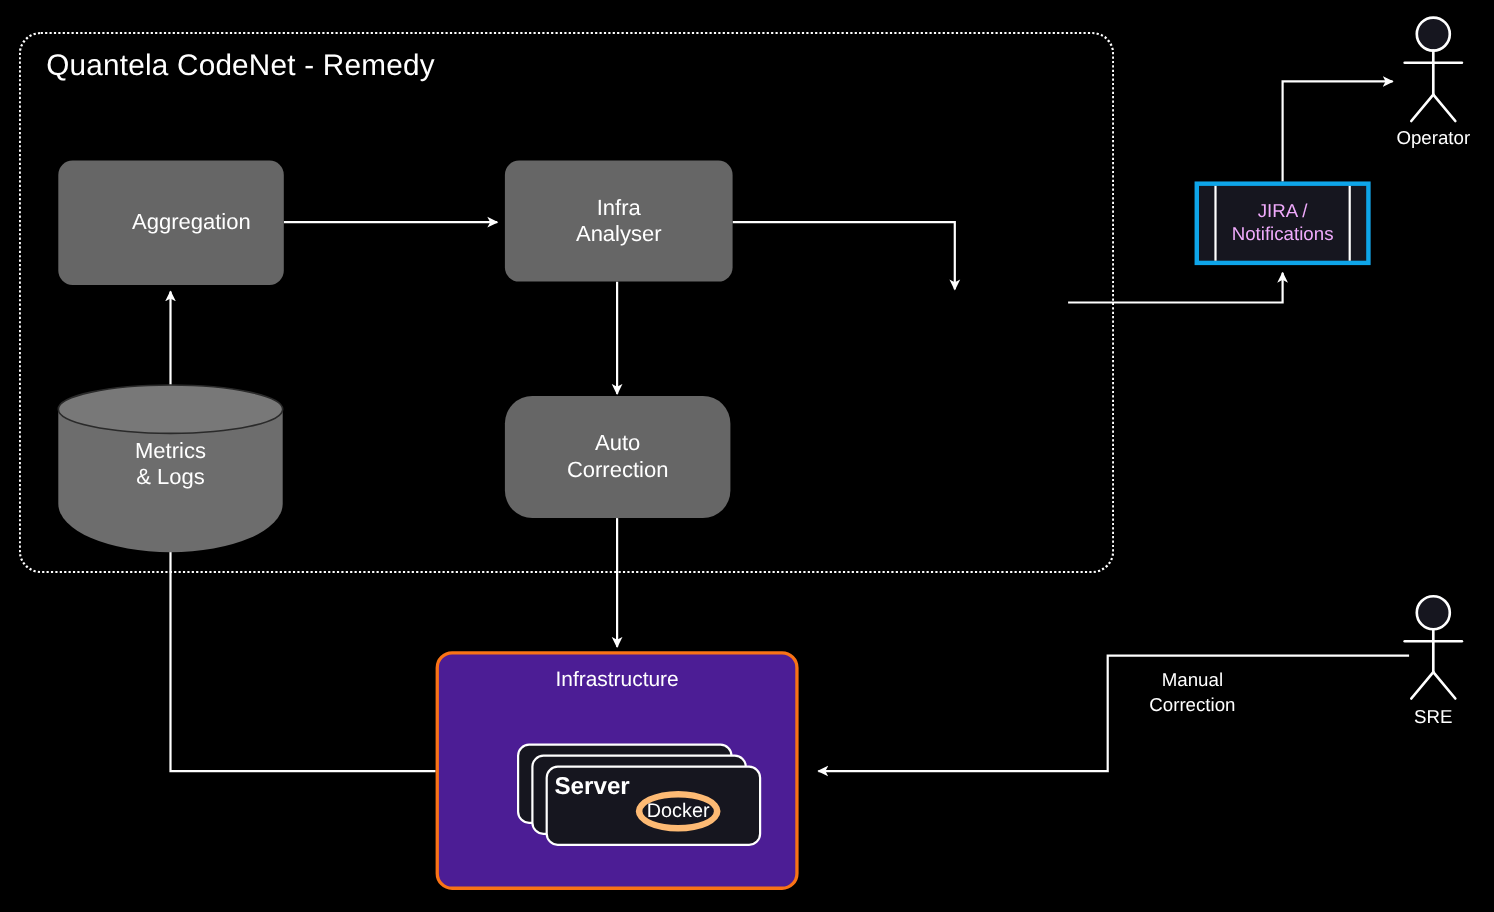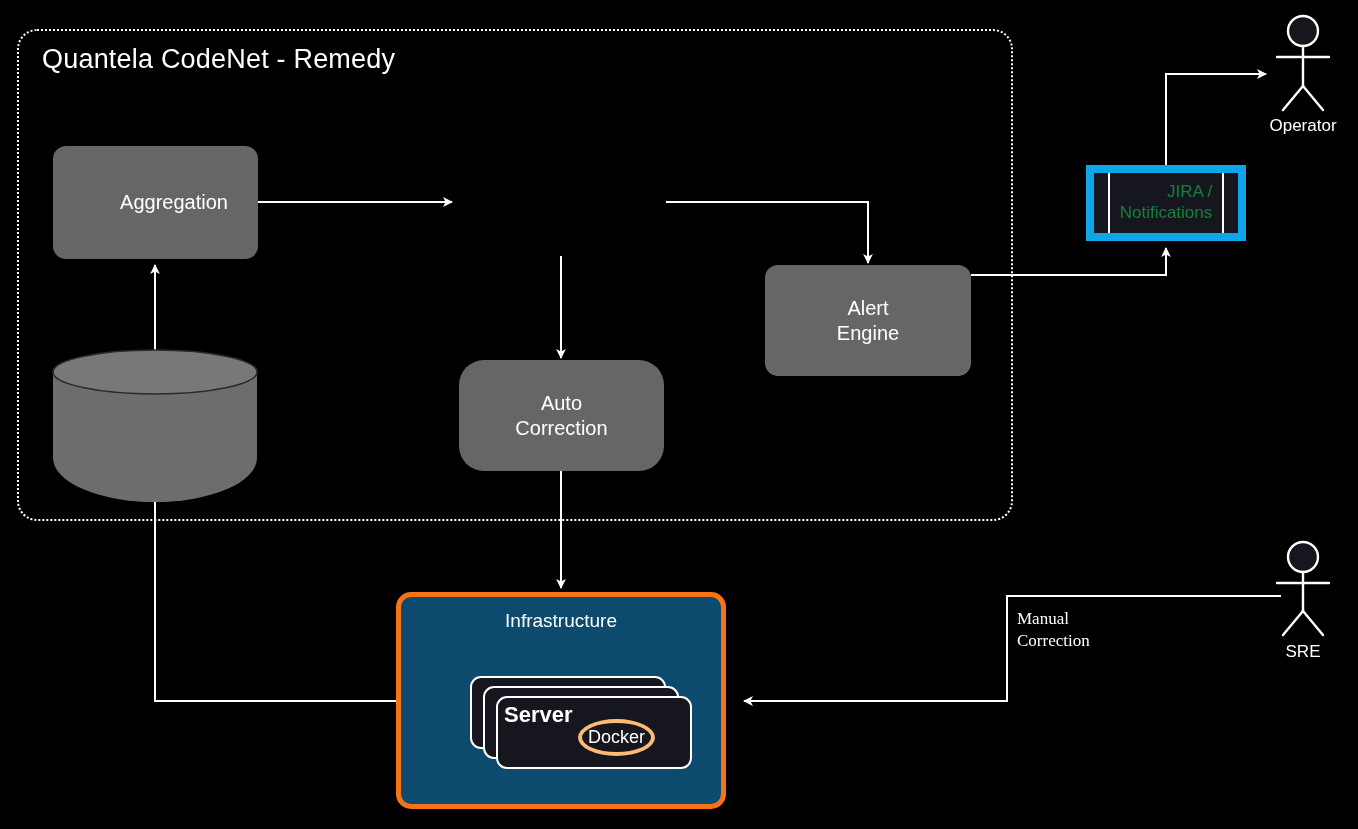--- a/index.html
+++ b/index.html
@@ -78,44 +78,43 @@
     color: #ffffff;
     font-size: 20px;
     line-height: 1.22;
     white-space: pre-line;
     padding-top: 14px;
     box-sizing: border-box;
   }
   
   .component {
     background: #16161f;
-    border: 8px solid #0ea5e9;
+    border: 4px solid #0ea5e9;
     font-size: 17px;
-    color: #15803d;
-    text-align: right;
+    color: #f0abfc;
   }
   .component .bar {
     position: absolute;
     top: 0;
     width: 2px;
     height: 100%;
     background: #ffffff;
   }
   
   .actor-label {
     position: absolute;
     text-align: center;
     color: #ffffff;
     font-size: 17px;
     width: 140px;
   }
   
   .infra {
-    background: #0c4a6e;
-    border: 5px solid #f97316;
+    background: #4c1d95;
+    border: 3px solid #f97316;
     border-radius: 15px;
   }
   .infra-title {
     position: absolute;
     top: 12px;
     left: 0;
     width: 100%;
     text-align: center;
     color: #ffffff;
     font-size: 19px;
@@ -129,37 +128,36 @@
   }
   .card-label {
     position: absolute;
     color: #ffffff;
     font-size: 22px;
     font-weight: bold;
   }
   .docker {
     position: absolute;
     background: #16161f;
-    border: 4px solid #fdba74;
+    border: 6px solid #fdba74;
     border-radius: 50%;
     display: flex;
     align-items: center;
     justify-content: center;
     color: #ffffff;
     font-size: 18px;
     box-sizing: border-box;
   }
   .edge-label {
     position: absolute;
     color: #ffffff;
     font-size: 17px;
-    text-align: left;
+    text-align: center;
     line-height: 1.3;
     white-space: pre-line;
-    font-family: Liberation Serif, serif;
   }
 </style>
 </head>
 <body>
 
 <div id="canvas">
 
   <div class="boundary"></div>
   <div class="boundary-title">Quantela CodeNet - Remedy</div>
 
@@ -223,31 +221,35 @@
                a44,36 0 0 1 -66,-22
                a36,32 0 0 1 -30,-36
                a34,30 0 0 1 10,-40 Z" fill="#1b1b26" stroke="none"></path>
     </g>
   </svg>
 
   <div class="node proc" style="left:53px; top:146px; width:205px; height:113px;padding-left:37px;">
     <span>Aggregation</span>
   </div>
 
-
-  <div class="node proc" style="left:765px; top:265px; width:206px; height:111px;">
-    <span>Alert
-Engine</span>
-  </div>
+  <div class="node proc" style="left:459px; top:146px; width:207px; height:110px;">
+    <span>Infra
+Analyser</span>
+  </div>
+
 
   <div class="node proc" style="left:459px; top:360px; width:205px; height:111px;border-radius:25px;">
     <span>Auto
 Correction</span>
   </div>
 
+  <div class="cyl-wrap" style="left:53px; top:350px; width:204px; height:130px;">
+    <div class="cyl-label">Metrics
+&amp; Logs</div>
+  </div>
 
   <div class="node component" style="left:1086px; top:165px; width:160px; height:76px;">
     <div class="bar" style="left:14px;"></div>
     <div class="bar" style="right:14px;"></div>
     <span>JIRA /
 Notifications</span>
   </div>
 
   <div class="node infra" style="left:396px; top:592px; width:330px; height:217px;">
     <div class="infra-title">Infrastructure</div>

